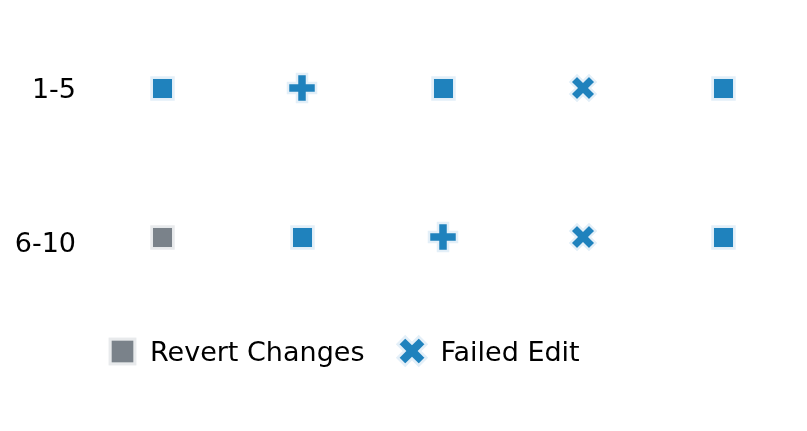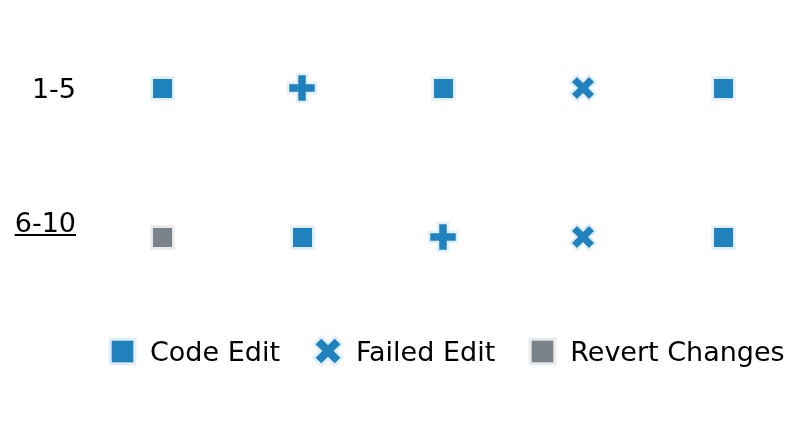--- a/index.html
+++ b/index.html
@@ -19,21 +19,21 @@
     position: absolute;
     left: 0;
     width: 76px;
     text-align: right;
     font-size: 27px;
     line-height: 30px;
     color: #000000;
     white-space: nowrap;
   }
   #ytick-0 { top: 74px; }
-  #ytick-1 { top: 208px; text-decoration: underline; }
+  #ytick-1 { top: 228px; }
   .marker {
     position: absolute;
     line-height: 0;
   }
   .legend {
     position: absolute;
     left: 106px;
     top: 334px;
     width: 690px;
   }
@@ -94,32 +94,26 @@
         </svg></div>
       <div class="marker" style="left: 708.5px; top: 222.5px;"><svg width="29" height="29" viewBox="0 0 32 32">
           <rect x="4" y="4" width="24" height="24" fill="#1f82bd" stroke="#e3eff8" stroke-width="3"></rect>
         </svg></div>
     </div>
 
   <div class="legend">
     <div class="legend-row">
       <div class="legend-item">
         <span class="licon"><svg width="33" height="33" viewBox="0 0 32 32">
-              <rect x="4" y="4" width="24" height="24" fill="#1f82bd" stroke="#e3eff8" stroke-width="3"></rect>
+              <rect x="4" y="4" width="24" height="24" fill="#7a828a" stroke="#e8eaec" stroke-width="3"></rect>
             </svg></span>
-        <span class="legend-label">Code Edit</span>
+        <span class="legend-label">Revert Changes</span>
       </div>
       <div class="legend-item">
         <span class="licon"><svg width="34" height="34" viewBox="0 0 32 32">
               <path d="M11 2 h10 v9 h9 v10 h-9 v9 h-10 v-9 H2 v-10 h9 z" fill="#1f82bd" stroke="#e3eff8" stroke-width="2.5" transform="rotate(45 16 16)"></path>
             </svg></span>
         <span class="legend-label">Failed Edit</span>
       </div>
-      <div class="legend-item">
-        <span class="licon"><svg width="33" height="33" viewBox="0 0 32 32">
-              <rect x="4" y="4" width="24" height="24" fill="#7a828a" stroke="#e8eaec" stroke-width="3"></rect>
-            </svg></span>
-        <span class="legend-label">Revert Changes</span>
-      </div>
     </div>
   </div>
 
 </div>
 
 </body></html>

